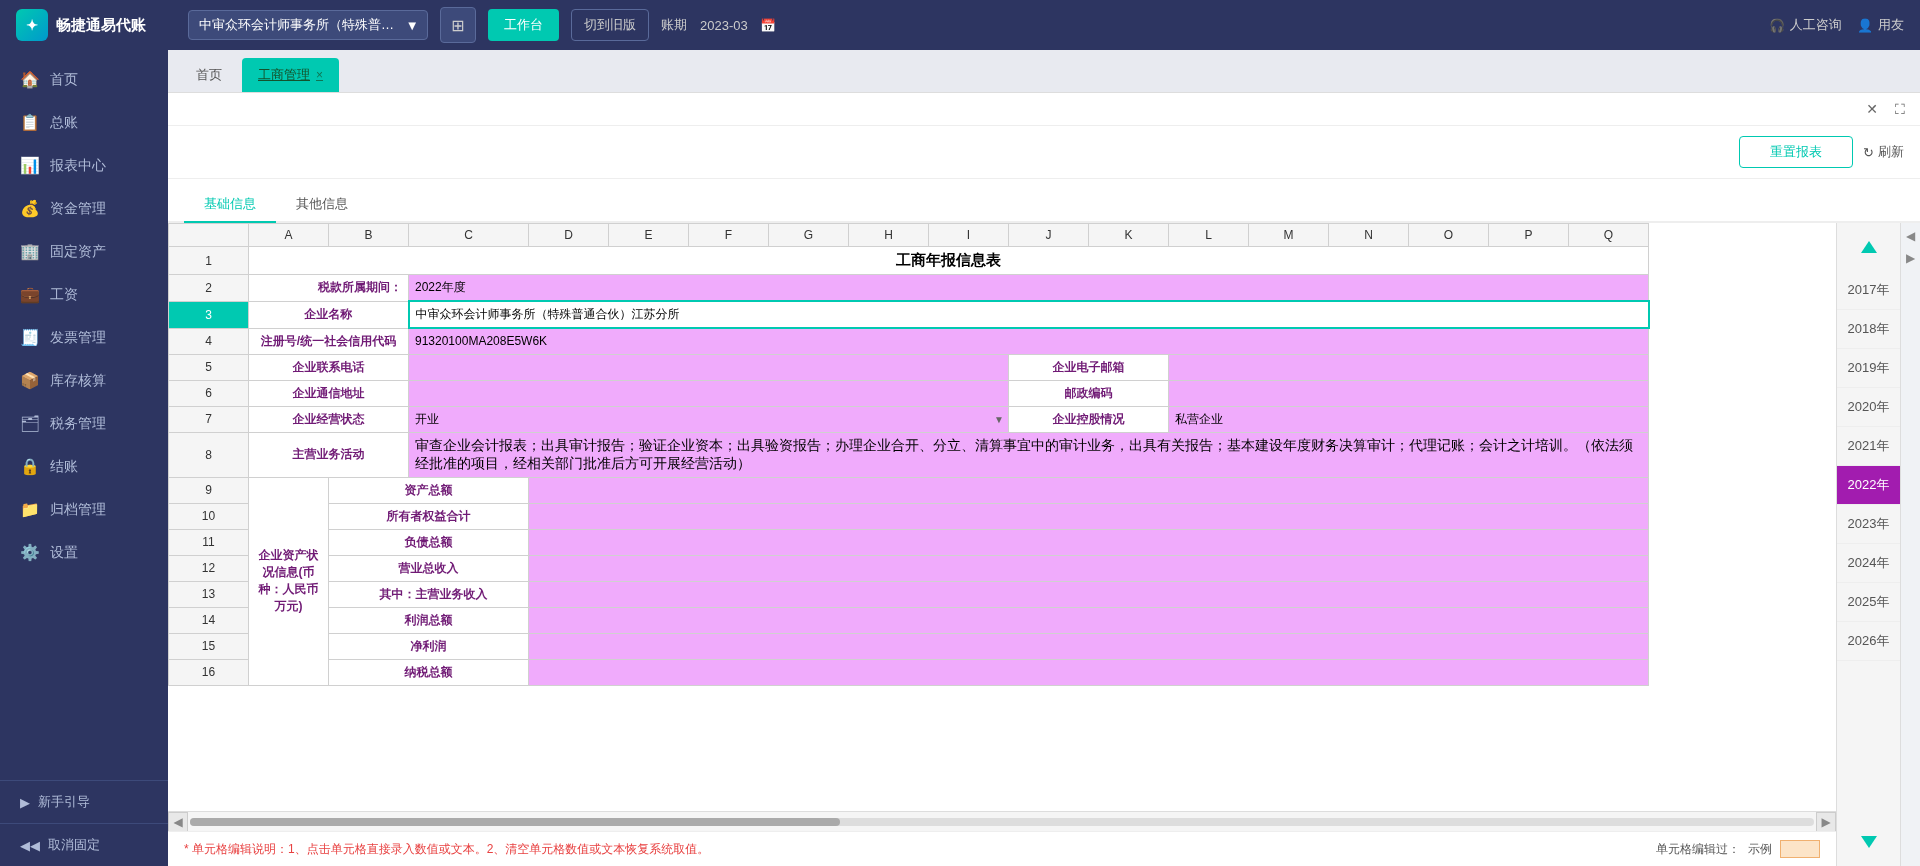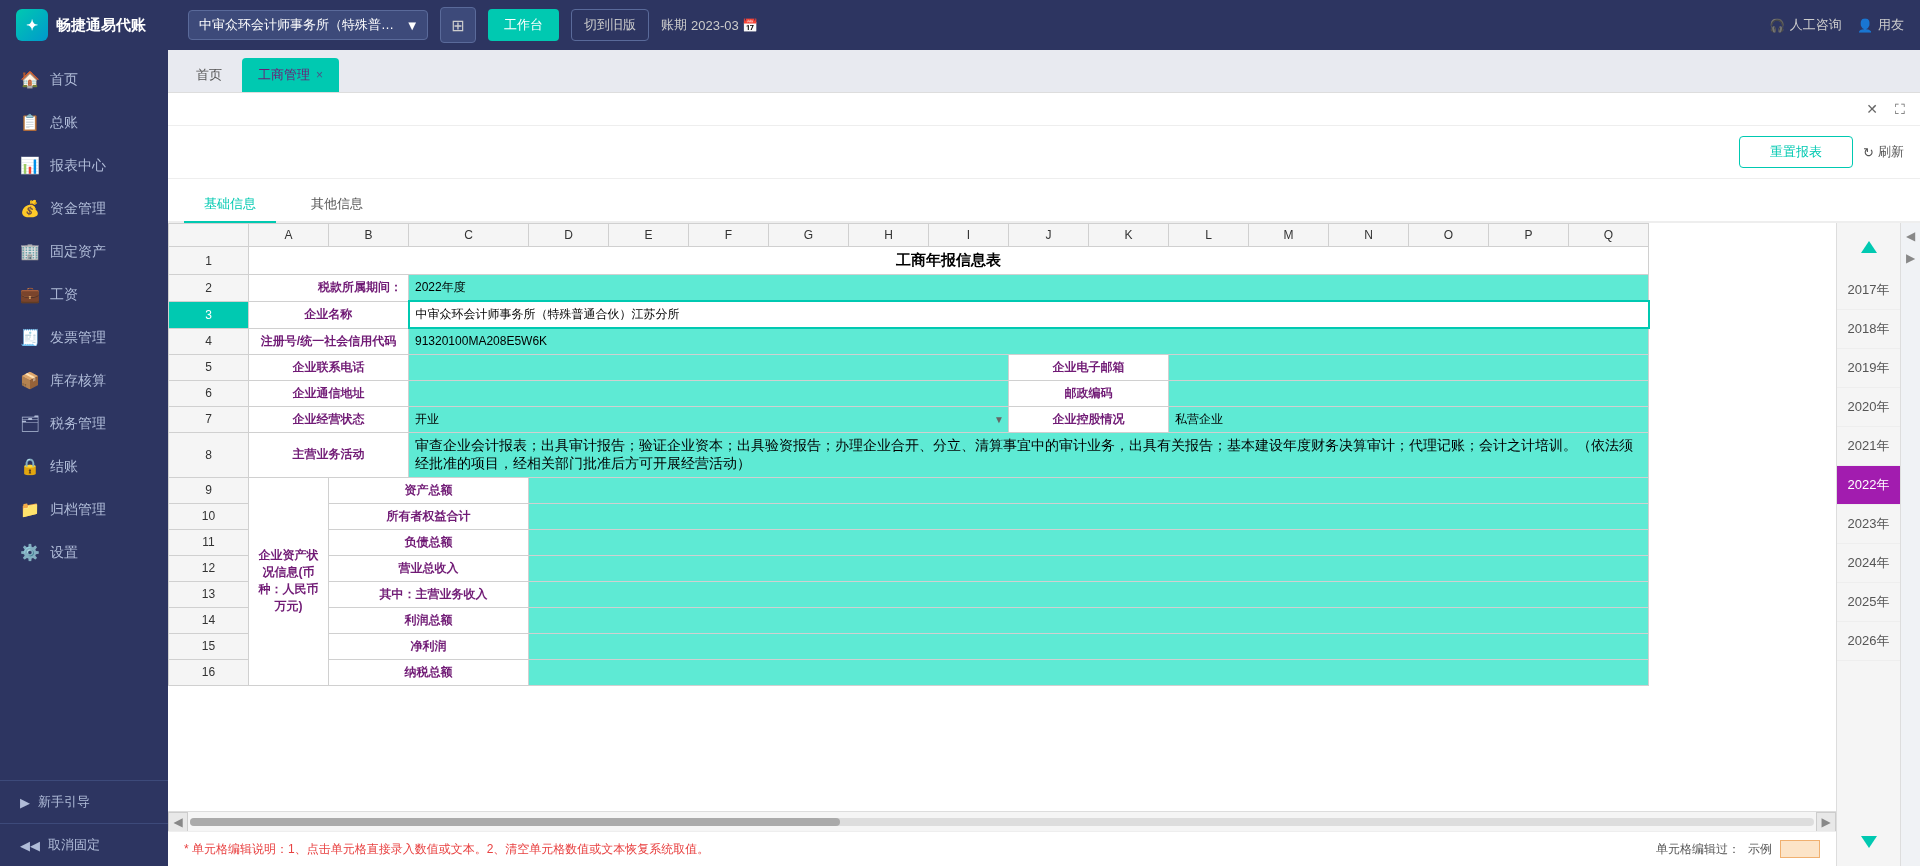--- a/index.html
+++ b/index.html
@@ -78,21 +78,21 @@
       color: #ccc;
       background: transparent;
       cursor: pointer;
       font-size: 13px;
     }
     .account-period {
       color: #ccc;
       font-size: 13px;
       display: flex;
       align-items: center;
-      gap: 4px;
+      gap: 13px;
     }
     .header-right {
       margin-left: auto;
       display: flex;
       align-items: center;
       gap: 16px;
       color: #ccc;
       font-size: 13px;
     }
     .header-right-item {
@@ -170,21 +170,22 @@
       cursor: pointer;
       font-size: 13px;
       display: flex;
       align-items: center;
       gap: 6px;
       color: #555;
       background: #dde0e8;
     }
     .tab-item.active {
       background: #00c9b1;
-      color: #701a75;
+      color: #14532d;
+      text-decoration: underline;
     }
     .tab-close {
       font-size: 12px;
       cursor: pointer;
       opacity: 0.7;
     }
     .tab-home {
       background: transparent;
       color: #555;
     }
@@ -226,21 +227,21 @@
       font-size: 13px;
       display: flex;
       align-items: center;
       gap: 4px;
     }
 
     
     .sub-tabs {
       display: flex;
       padding: 8px 16px 0;
-      gap: 15px;
+      gap: 0;
       border-bottom: 2px solid #eee;
       flex-shrink: 0;
     }
     .sub-tab {
       padding: 8px 20px;
       cursor: pointer;
       font-size: 13px;
       color: #555;
       border-bottom: 2px solid transparent;
       margin-bottom: -2px;
@@ -301,21 +302,21 @@
       top: 0;
       left: 0;
       z-index: 15;
     }
     .label-cell {
       text-align: center;
       color: #701a75;
       font-weight: bold;
     }
     .value-cell {
-      background: #5eead4;
+      background: #f0abfc;
     }
     .header-row th {
       font-weight: normal;
       font-size: 12px;
     }
     .dropdown-cell {
       position: relative;
     }
     .dropdown-arrow {
       position: absolute;

